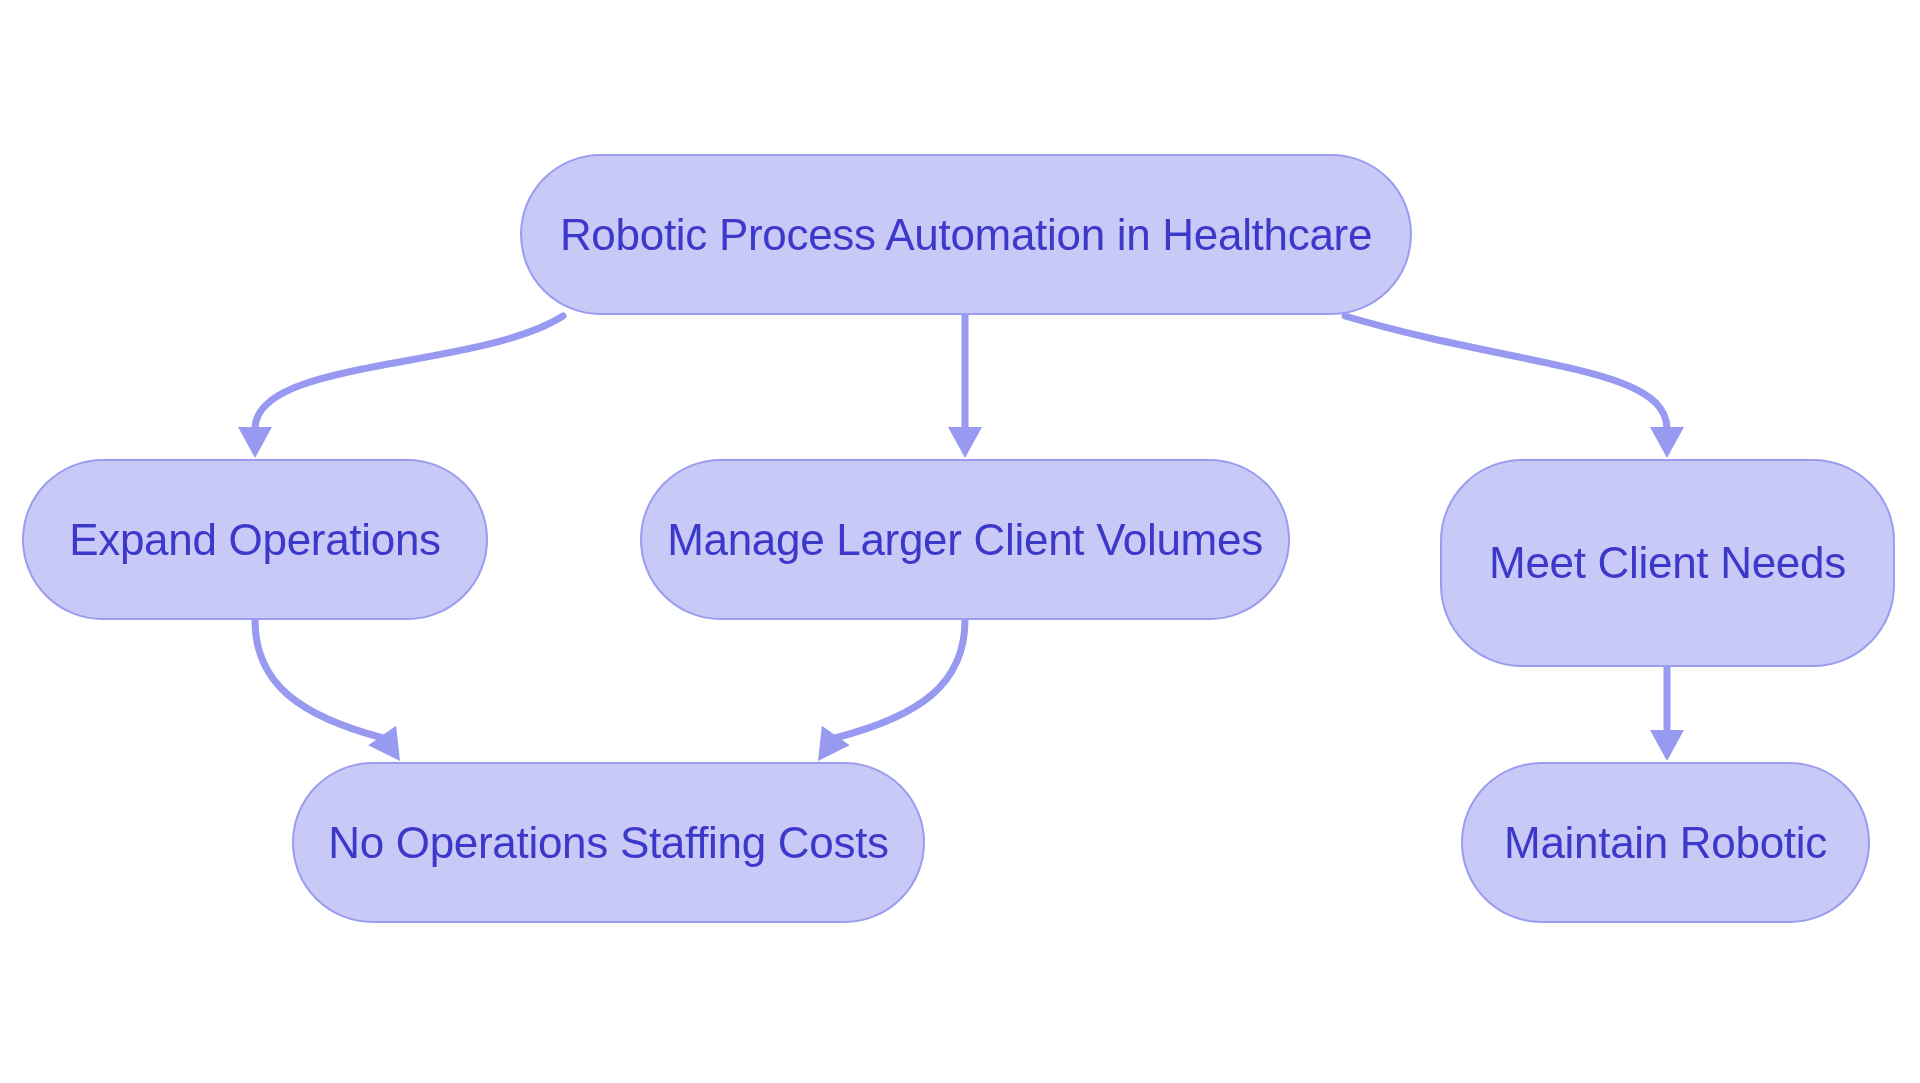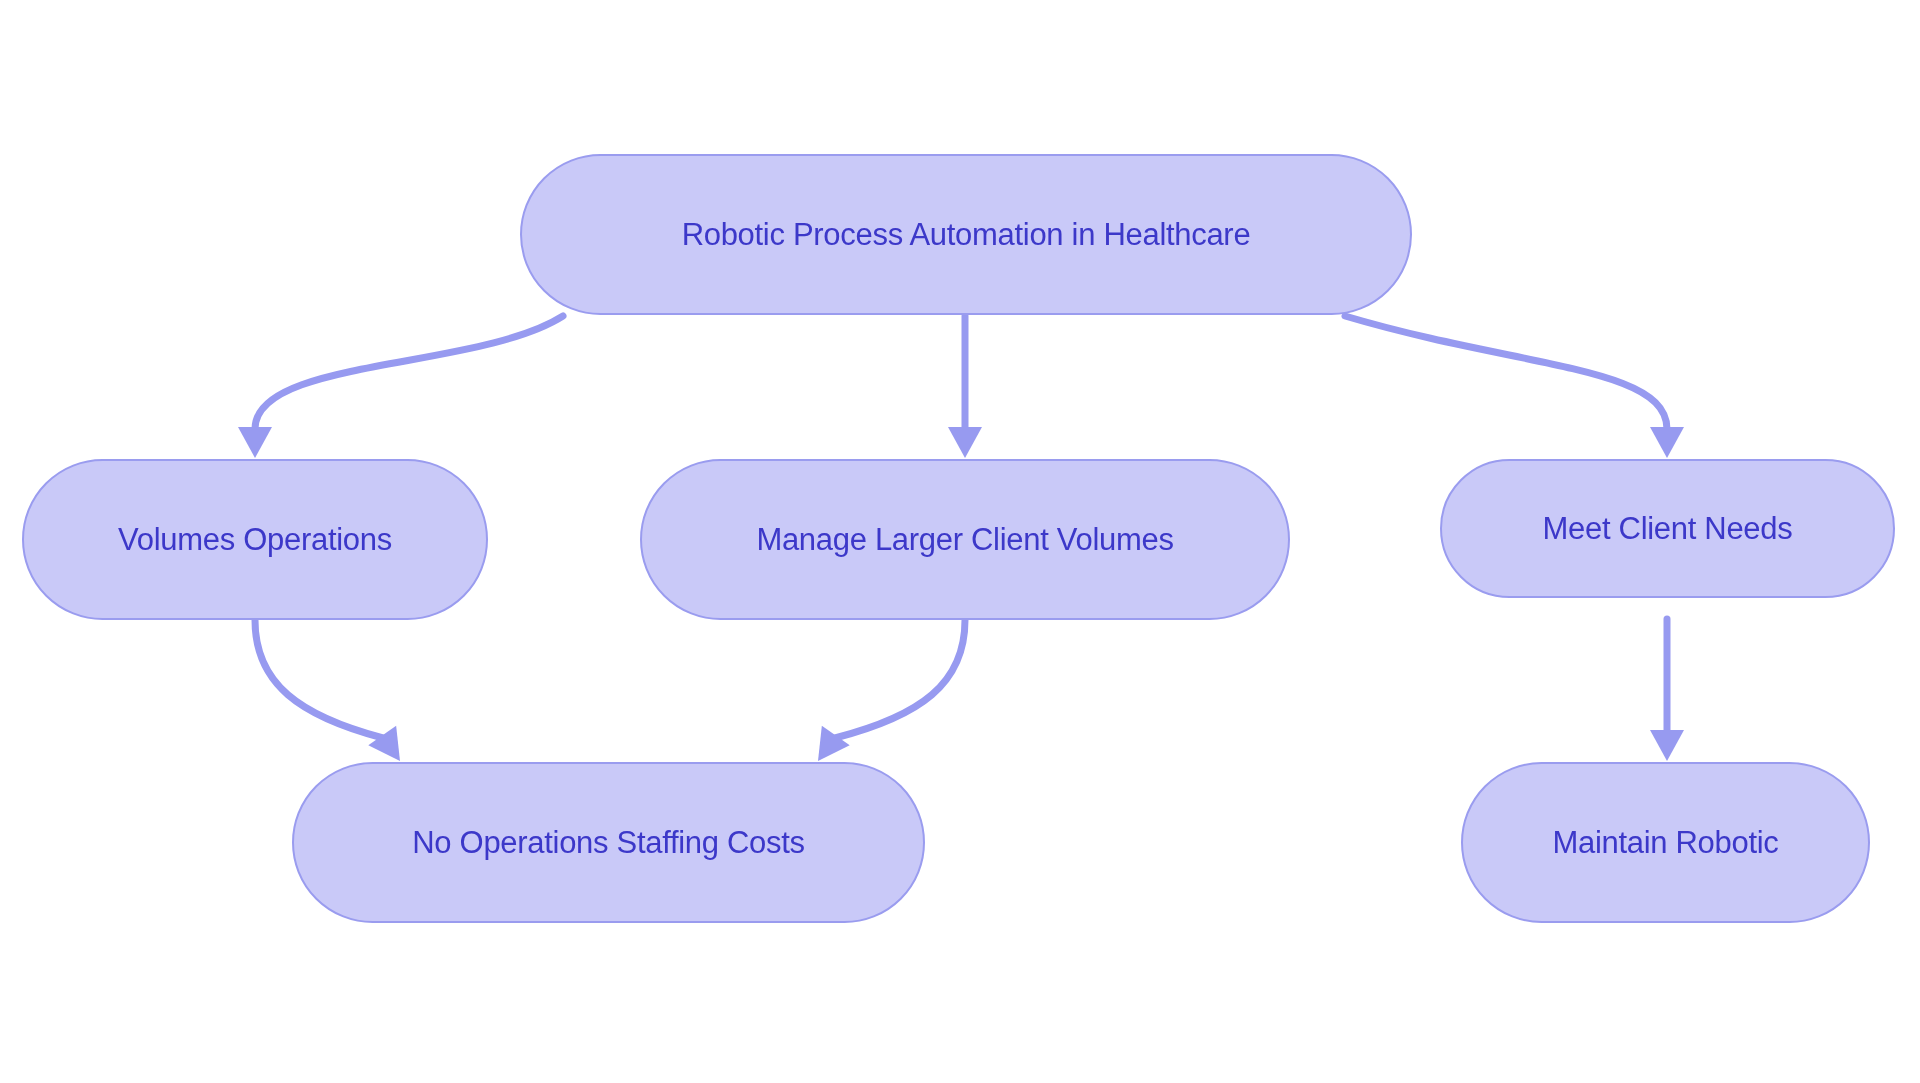--- a/index.html
+++ b/index.html
@@ -32,32 +32,32 @@
     fill: #979af0;
     stroke: none;
   }
   .node {
     position: absolute;
     box-sizing: border-box;
     background: #c9c9f8;
     border: 2.5px solid #9a9cef;
     border-radius: 82px;
     color: #3c38c9;
-    font-size: 31px;
+    font-size: 44px;
     letter-spacing: -0.3px;
     display: flex;
     align-items: center;
     justify-content: center;
     text-align: center;
     white-space: nowrap;
   }
   .node-root     { left: 520px;  top: 154px; width: 892px; height: 161px; }
   .node-expand   { left: 22px;   top: 459px; width: 466px; height: 161px; }
   .node-manage   { left: 640px;  top: 459px; width: 650px; height: 161px; }
-  .node-meet     { left: 1440px; top: 459px; width: 455px; height: 139px; }
+  .node-meet     { left: 1440px; top: 459px; width: 455px; height: 208px; }
   .node-nocosts  { left: 292px;  top: 762px; width: 633px; height: 161px; }
   .node-maintain { left: 1461px; top: 762px; width: 409px; height: 161px; }
 </style>
 </head>
 <body>
 
 <div class="canvas">
 
   <svg class="edges-layer" viewBox="0 0 1920 1083" xmlns="http://www.w3.org/2000/svg">
 
@@ -78,21 +78,21 @@
 
     <path class="edge-path" d="M 1667,619 L 1667,731" stroke="#979af0"></path>
     <polygon class="arrow-head" points="0,0 -17,-31 17,-31" transform="translate(1667,761)" fill="#979af0"></polygon>
   </svg>
 
   <div class="node node-root">
     <span>Robotic Process Automation in Healthcare</span>
   </div>
 
   <div class="node node-expand">
-    <span>Volumes Operations</span>
+    <span>Expand Operations</span>
   </div>
 
   <div class="node node-manage">
     <span>Manage Larger Client Volumes</span>
   </div>
 
   <div class="node node-meet">
     <span>Meet Client Needs</span>
   </div>
 

